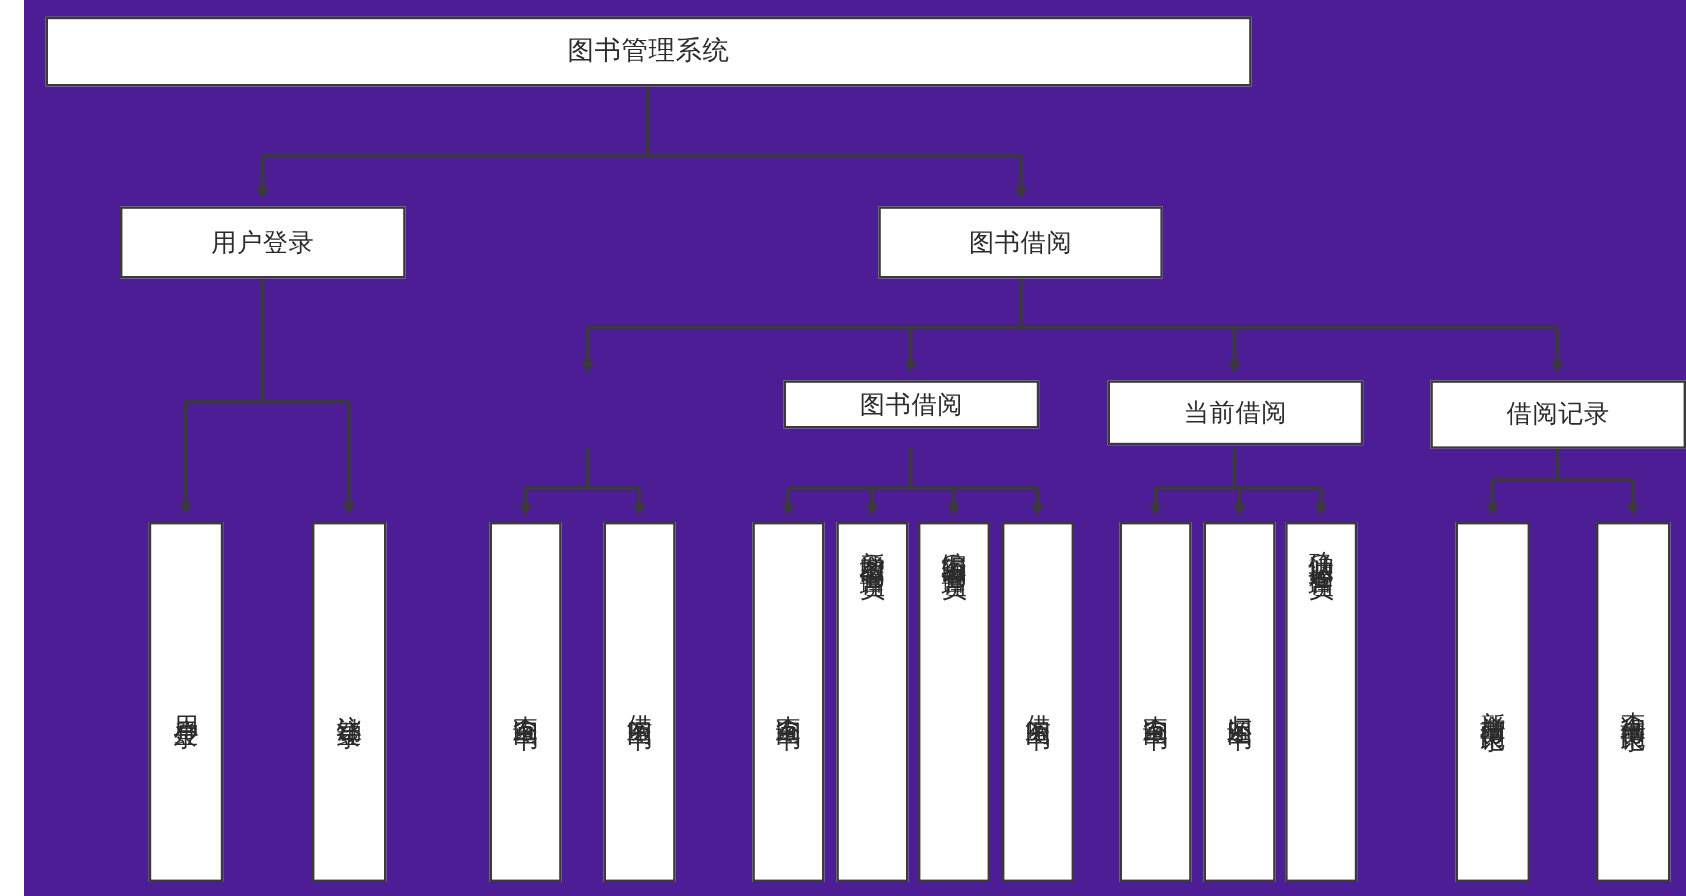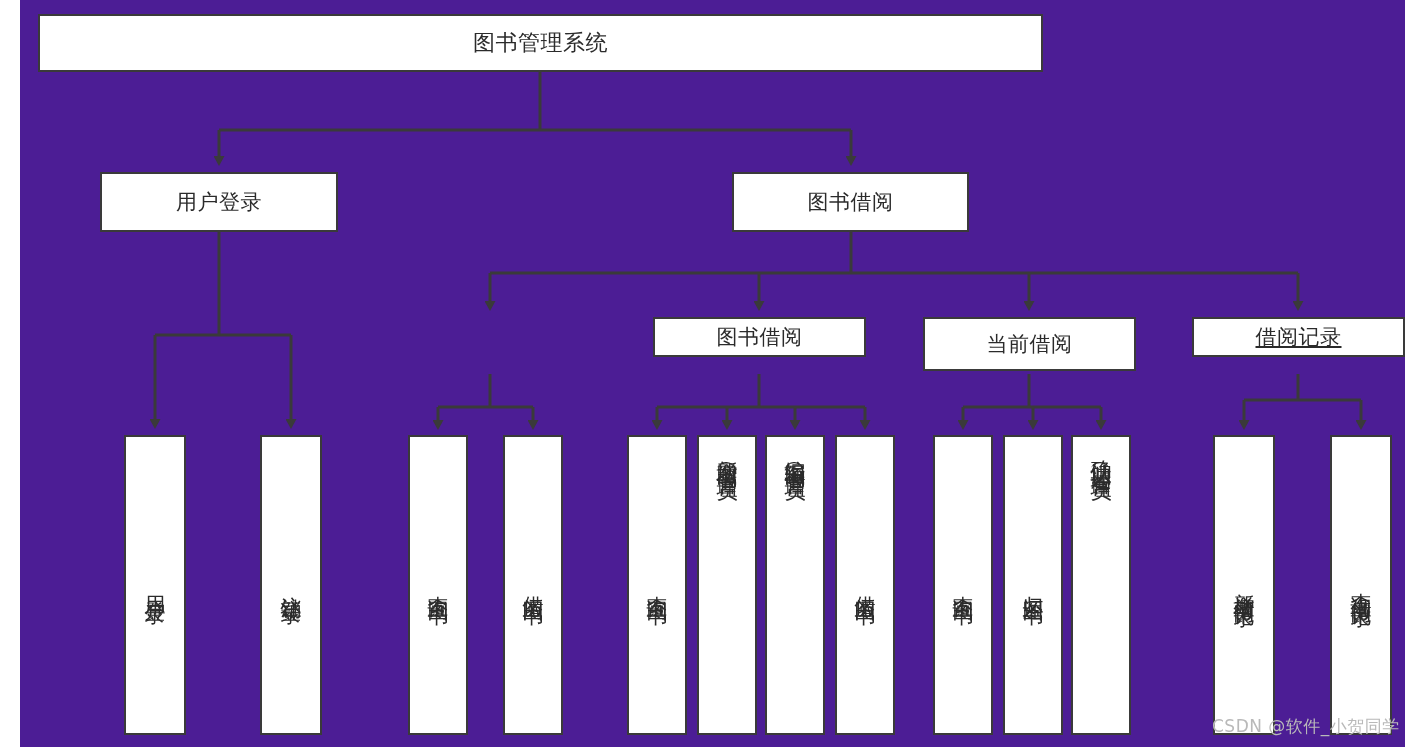--- a/index.html
+++ b/index.html
@@ -145,21 +145,21 @@
 
 
   <div class="node-box node-h" style="left:633px; top:317px; width:213px; height:40px;">
     <span class="node-label">图书借阅</span>
   </div>
 
   <div class="node-box node-h" style="left:903px; top:317px; width:213px; height:54px;">
     <span class="node-label">当前借阅</span>
   </div>
 
-  <div class="node-box node-h" style="left:1172px; top:317px; width:213px; height:40px;text-decoration:underline;">
+  <div class="node-box node-h" style="left:1172px; top:317px; width:213px; height:57px;">
     <span class="node-label">借阅记录</span>
   </div>
 
   <div class="node-box node-v center-v" style="left:104px; top:435px; width:62px; height:300px;">
     <span class="node-label">用户登录</span>
   </div>
 
   <div class="node-box node-v center-v" style="left:240px; top:435px; width:62px; height:300px;">
     <span class="node-label">注销登录</span>
   </div>
@@ -201,15 +201,14 @@
   </div>
 
   <div class="node-box node-v center-v" style="left:1193px; top:435px; width:62px; height:300px;">
     <span class="node-label">新增借阅记录</span>
   </div>
 
   <div class="node-box node-v center-v" style="left:1310px; top:435px; width:62px; height:300px;">
     <span class="node-label">查询借阅记录</span>
   </div>
 
-  <div class="watermark" style="left:1192px; top:715px;">CSDN @软件_小贺同学</div>
 
 </div>
 
 </body></html>

